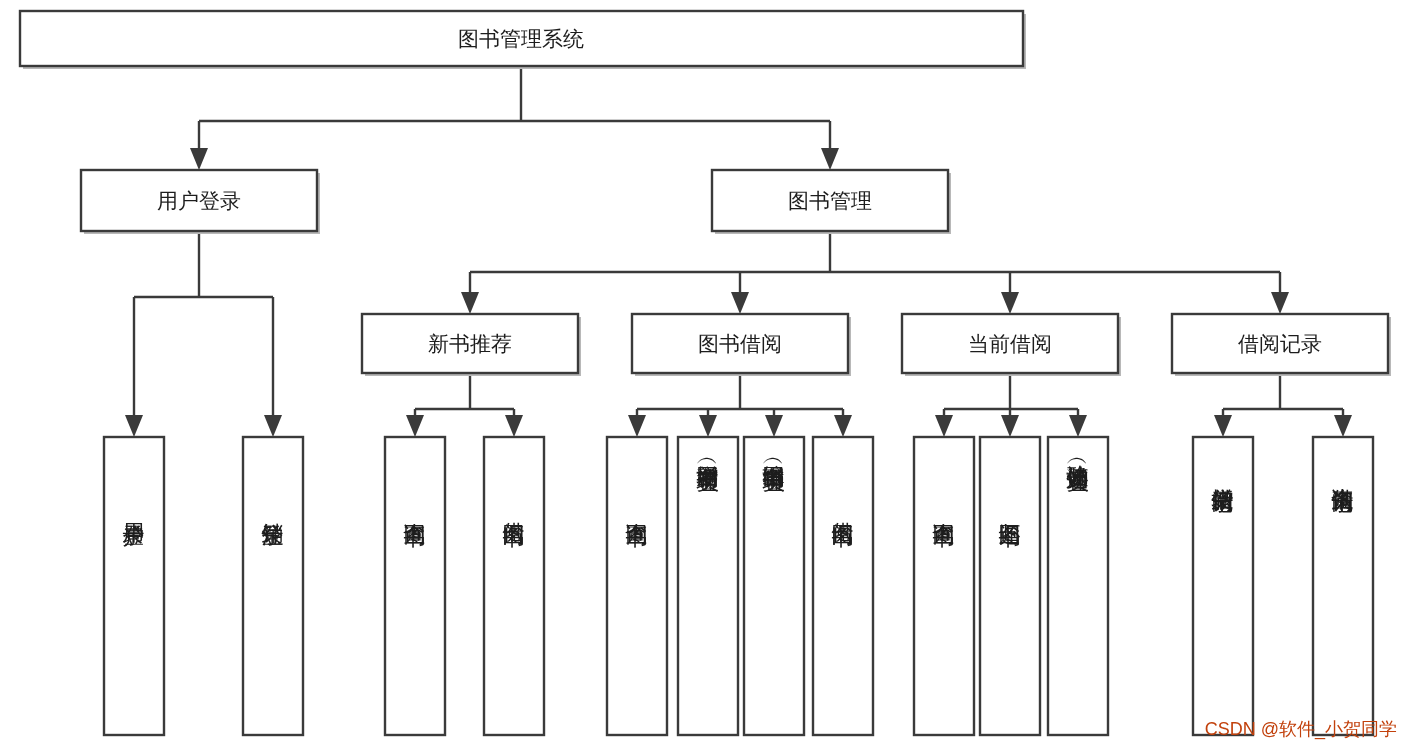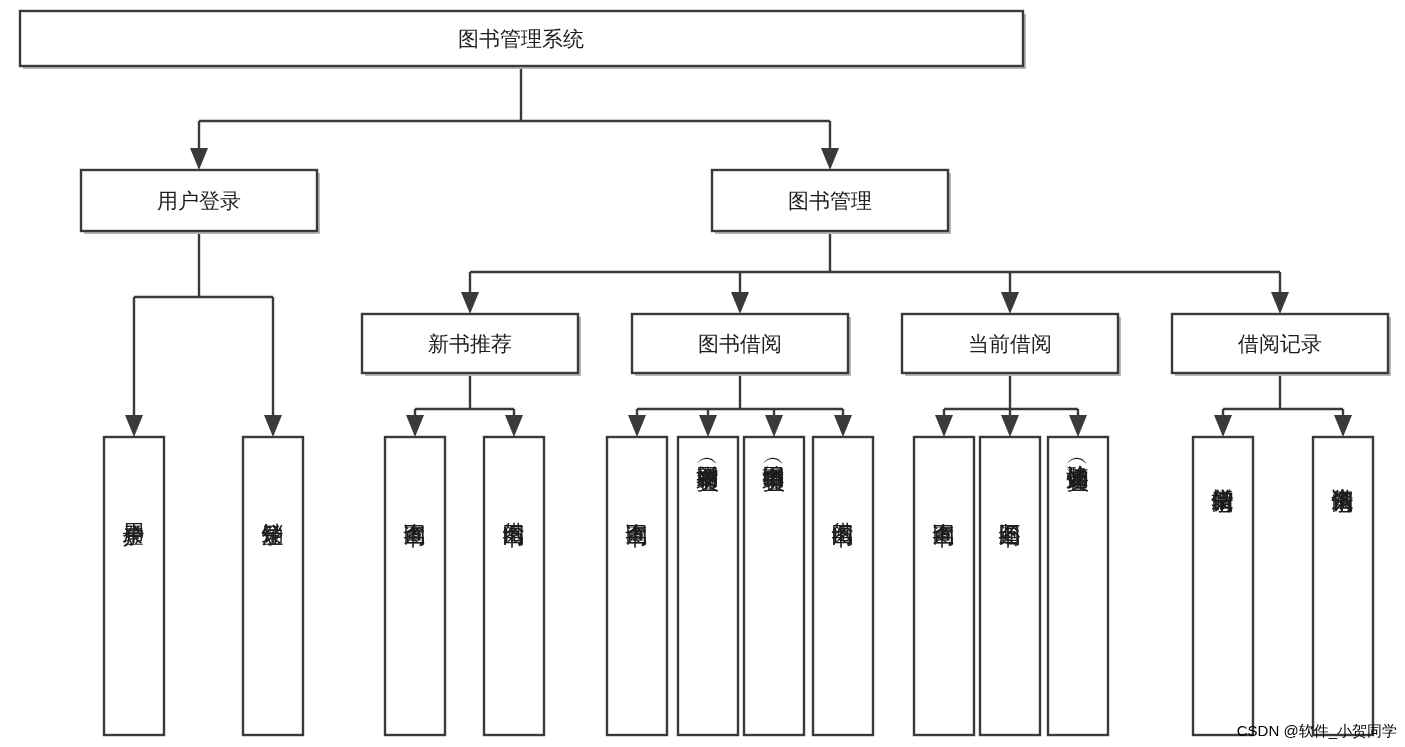--- a/index.html
+++ b/index.html
@@ -67,22 +67,22 @@
     line-height: 1.05;
     color: #1d1d1d;
     letter-spacing: 1px;
     white-space: nowrap;
   }
   .watermark {
     position: absolute;
     right: 8px;
     bottom: 6px;
     font-family: "Liberation Sans", sans-serif;
-    font-size: 15px;
-    color: #000000;
+    font-size: 18px;
+    color: #c2410c;
     white-space: nowrap;
   }
 </style>
 </head>
 <body>
 
 <div id="diagram-root">
 
   <svg class="flow" viewBox="0 0 1405 747">
 

